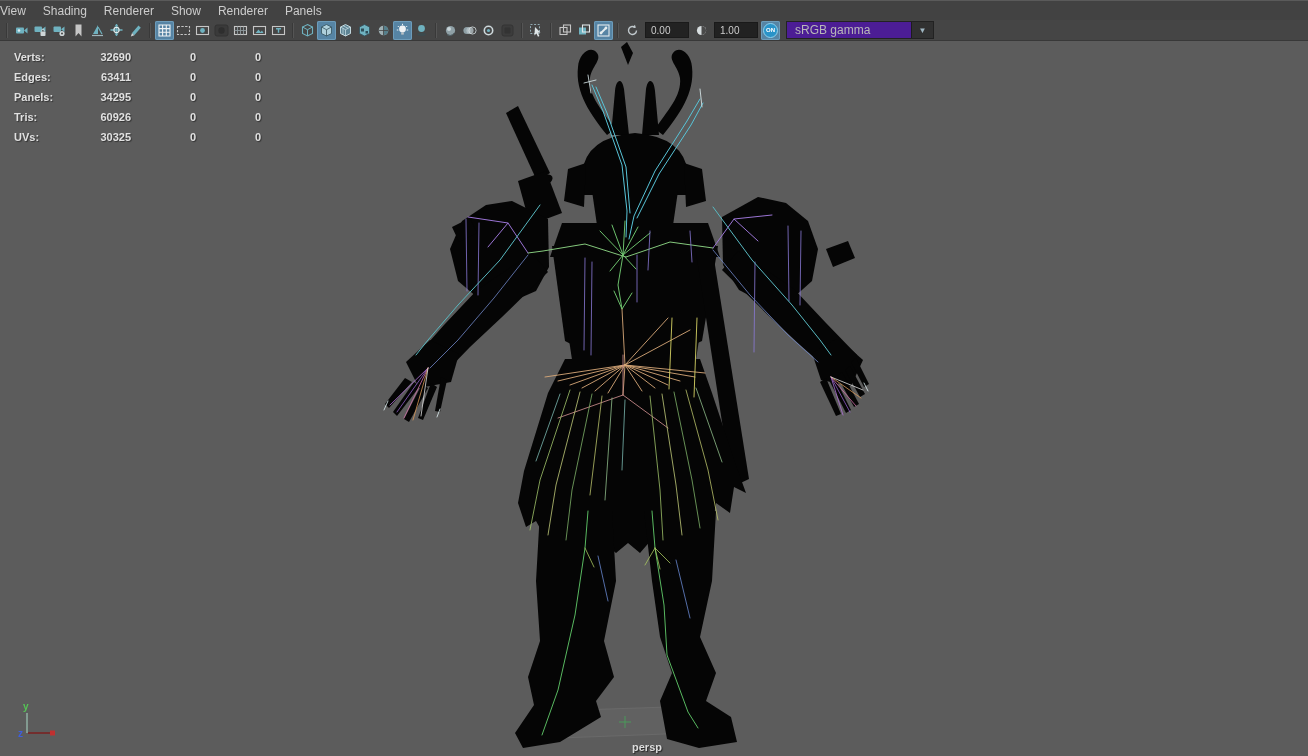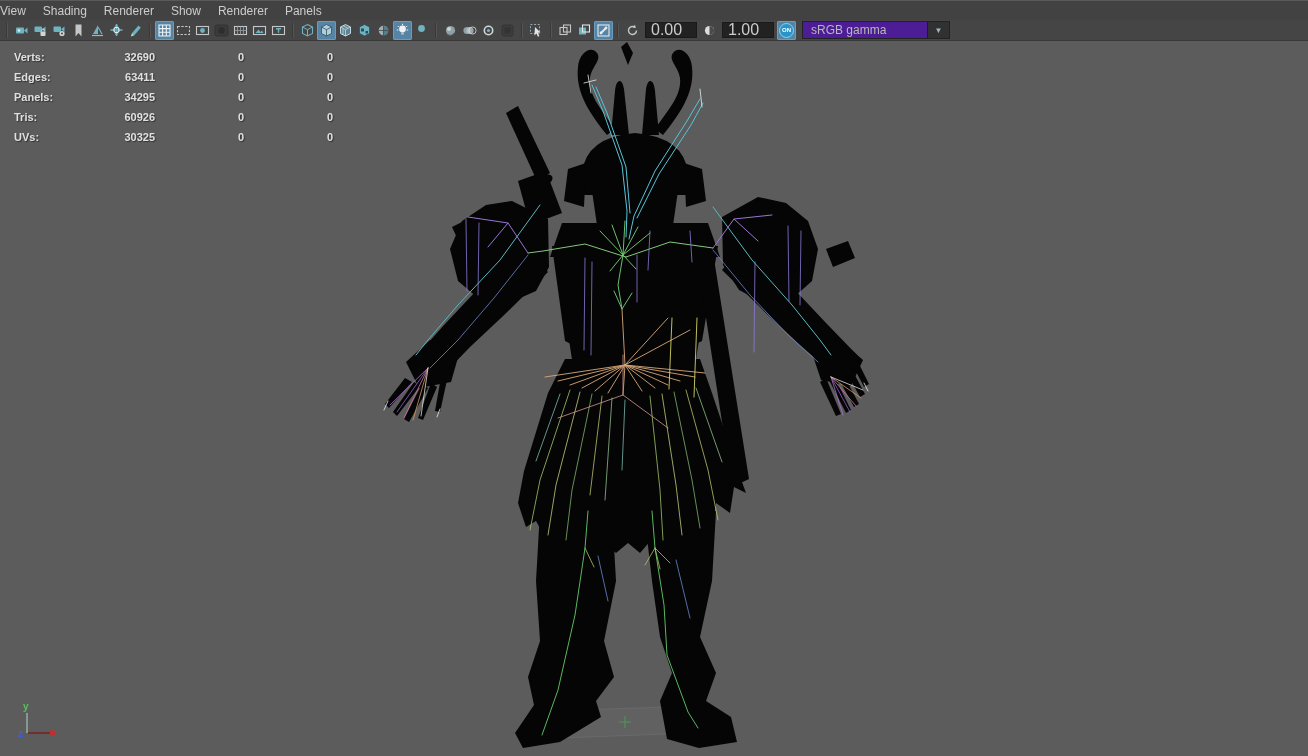--- a/index.html
+++ b/index.html
@@ -13,42 +13,42 @@
 
   
   .toolbar { height:21px; background:#454545; display:flex; align-items:center;
              padding-left:2px; border-bottom:1px solid #383838; }
   .tbtn { width:19px; height:19px; display:flex; align-items:center; justify-content:center;
           border-radius:2px; flex:0 0 auto; }
   .tbtn.active { background:#5684a4; box-shadow:inset 0 0 0 1px #6d9cba; }
   .tbtn svg { display:block; }
   .sep { width:2px; height:15px; background:#393939; border-right:1px solid #555;
          margin:0 4px; flex:0 0 auto; }
-  .tfield { width:52px; height:16px; background:#222; border:1px solid #1a1a1a;
-            color:#cccccc; font-size:16px; font-family:"Liberation Sans",sans-serif;
+  .tfield { width:44px; height:16px; background:#222; border:1px solid #1a1a1a;
+            color:#cccccc; font-size:10px; font-family:"Liberation Sans",sans-serif;
             padding:0 5px; margin:0 3px; }
   .on-badge { width:15px; height:15px; border-radius:50%; background:#2a93c8;
               border:1px solid #8fd2ee; color:#ffffff; font-size:6px; font-weight:bold;
               display:flex; align-items:center; justify-content:center; }
   .dropdown { width:148px; height:18px; background:#4c1d95; border:1px solid #222;
               margin-left:6px; display:flex; align-items:center; color:#b8b8b8;
               font-size:12px; }
   .dropdown .dd-label { flex:1; padding-left:8px; white-space:nowrap; }
   .dropdown .dd-arrow { width:22px; height:100%; display:flex; align-items:center;
               justify-content:center; color:#9fb6c2; font-size:8px;
               border-left:1px solid #1d1d1d; background:#313131; }
 
   
   .viewport { position:relative; height:715px; background:#5c5c5c; }
   .scene { position:absolute; inset:0; }
 
   .hud { position:absolute; left:14px; top:6px; font-size:11px; font-weight:bold;
          color:#e0e0e0; text-shadow:1px 1px 1px rgba(0,0,0,.45); }
   .hud-row { display:grid; grid-template-columns:56px 61px 65px 65px; height:20px;
-             align-items:center;gap:24px; }
+             align-items:center; }
   .hud-val { text-align:right; }
 
   .cam-label { position:absolute; left:0; right:14px; bottom:3px; text-align:center;
                color:#dcdcdc; font-size:11px; font-weight:bold;
                text-shadow:1px 1px 1px rgba(0,0,0,.6); }
 
   .axis { position:absolute; left:14px; top:656px; }
 </style>
 </head>
 <body>
@@ -515,13 +515,14 @@
   </div>
 
   <svg class="axis" width="56" height="46">
     <text x="9" y="13" font-size="10" font-weight="bold" fill="#55c455">y</text>
     <line x1="13" y1="16" x2="13" y2="36" stroke="#9cc4b4" stroke-width="1.2"></line>
     <text x="4" y="40" font-size="10" font-weight="bold" fill="#3c5ee0">z</text>
     <line x1="14" y1="36" x2="36" y2="36" stroke="#7a2424" stroke-width="1.6"></line>
     <rect x="36" y="33.5" width="5" height="5" fill="#c03030"></rect>
   </svg>
 
+  <div class="cam-label">persp</div>
 </div>
 
 </body></html>

